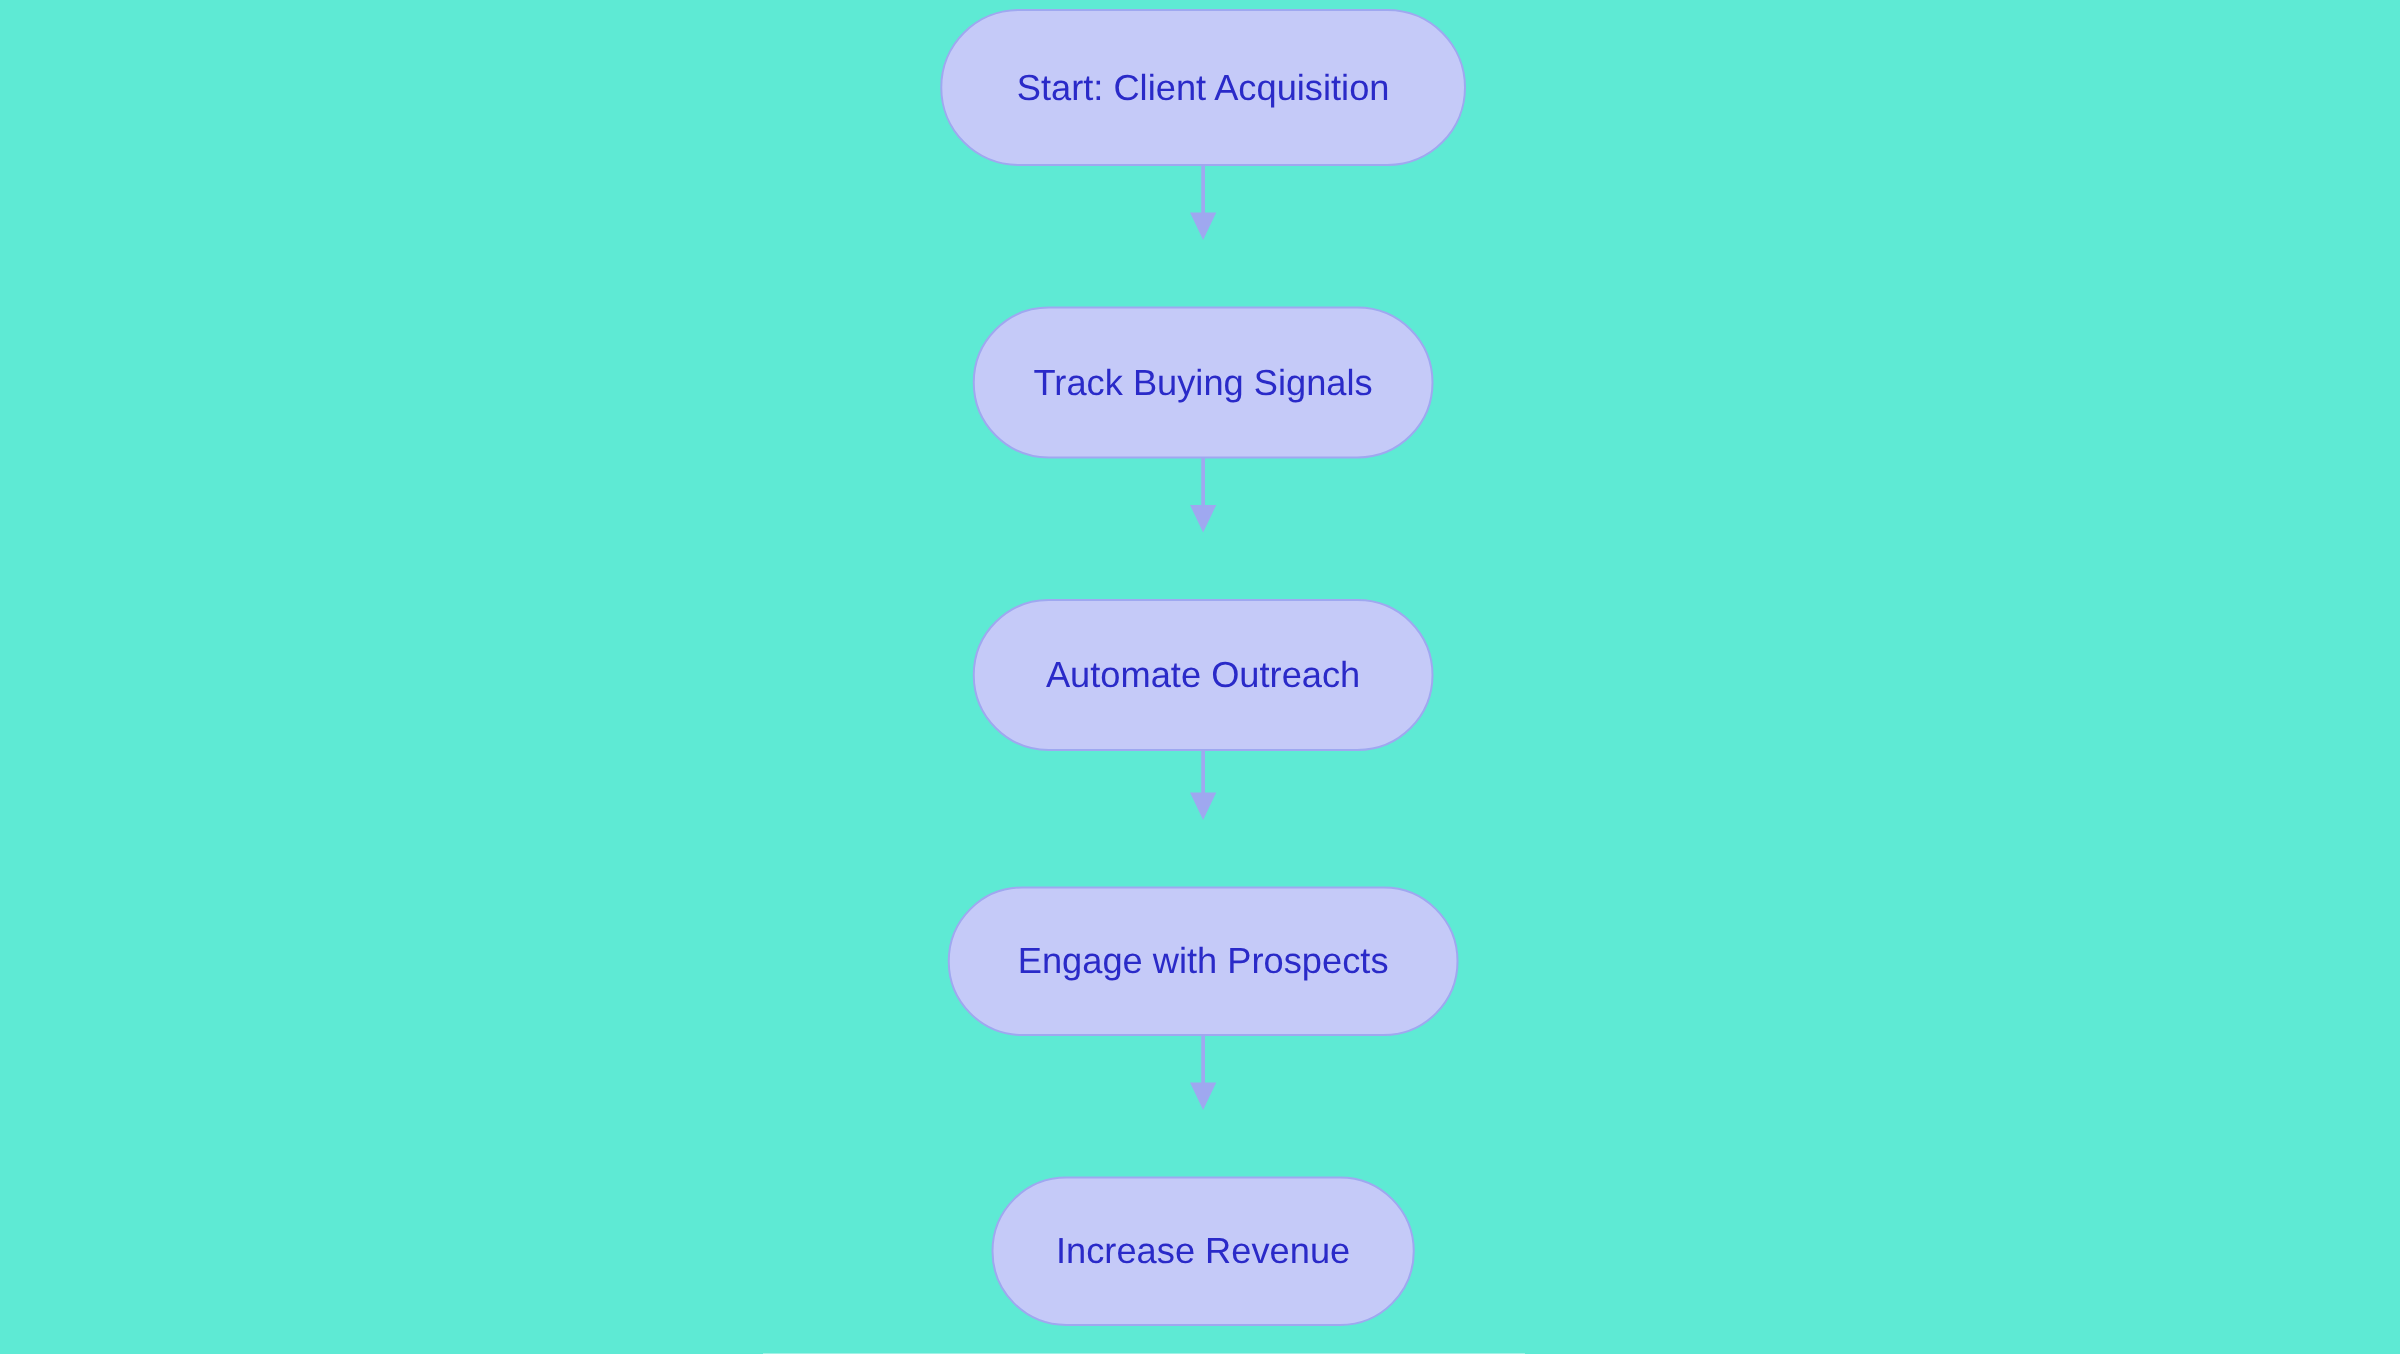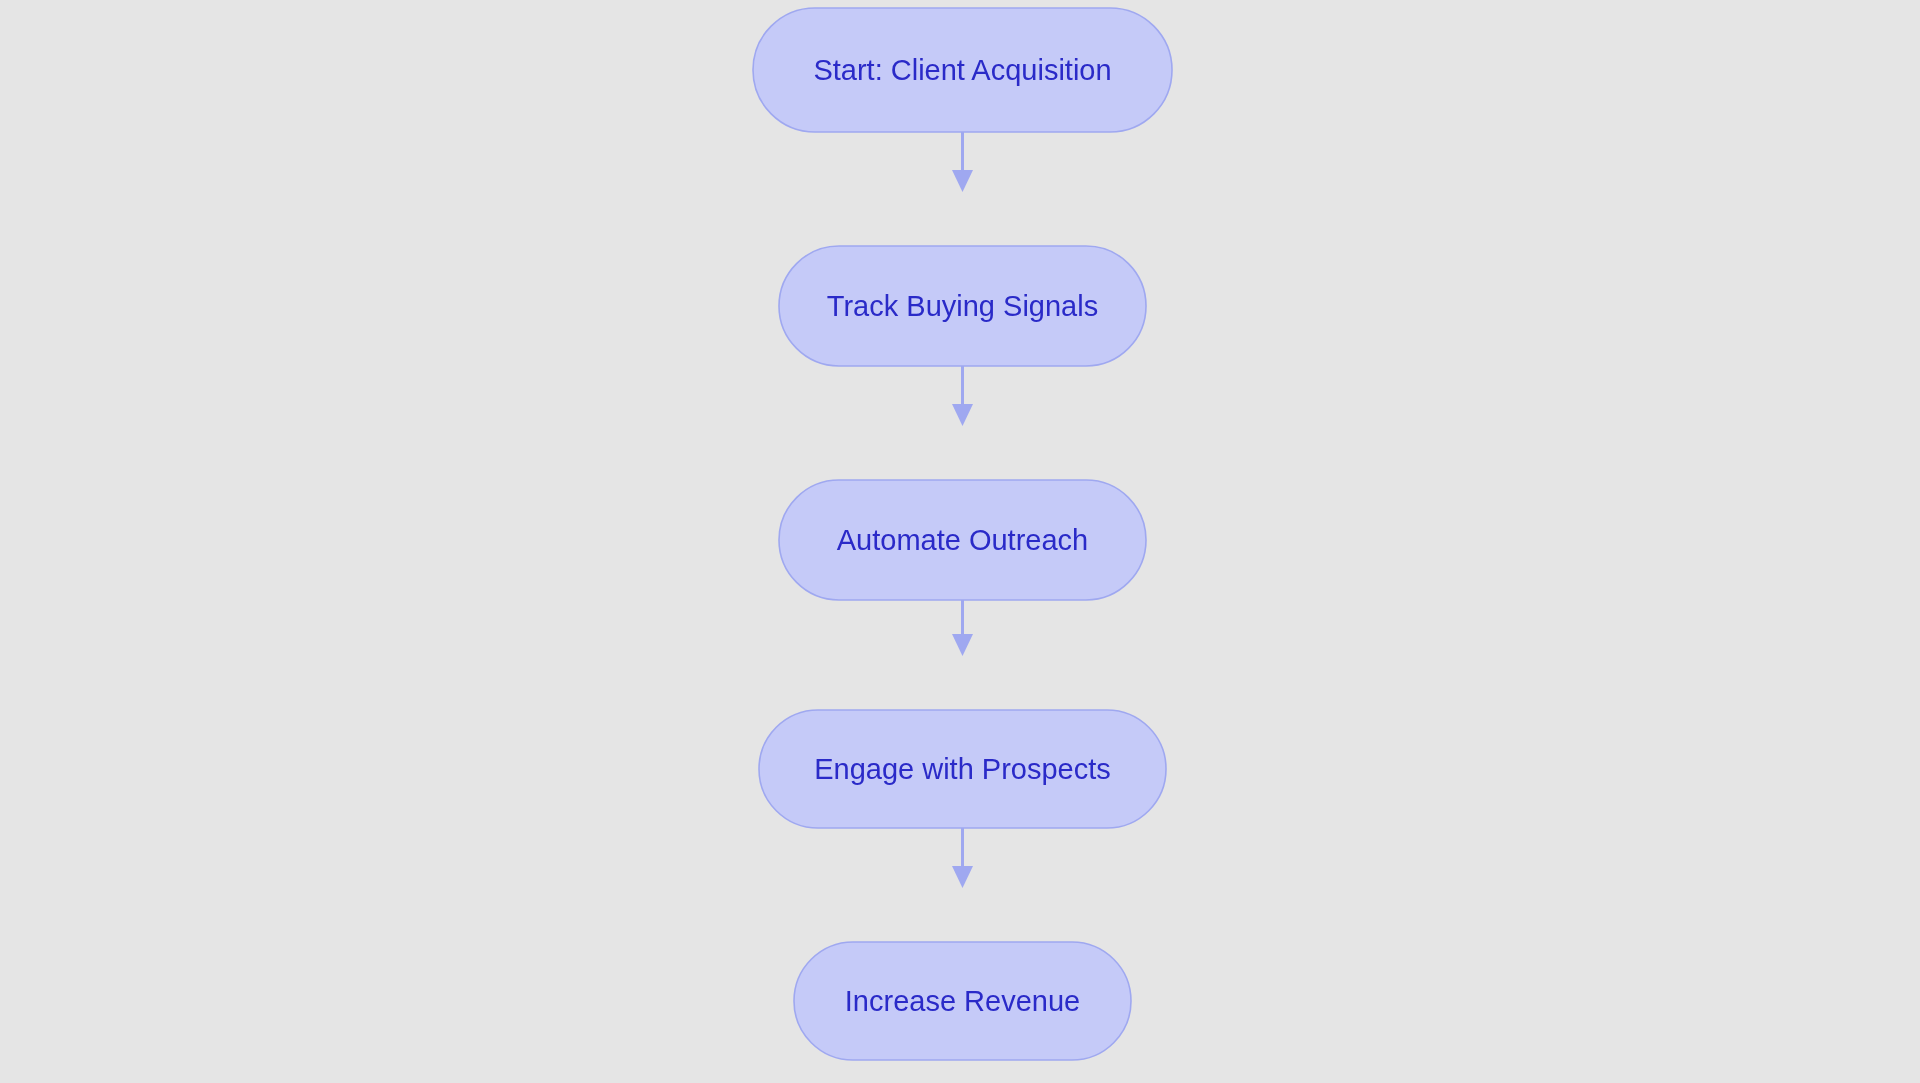--- a/index.html
+++ b/index.html
@@ -8,21 +8,21 @@
     padding: 0;
     background: #ffffff;
   }
   body {
     font-family: "Liberation Sans", sans-serif;
   }
   #canvas {
     position: relative;
     width: 1920px;
     height: 1083px;
-    background: #e5e5e5;
+    background: #5eead4;
     overflow: hidden;
   }
   .flow-svg {
     position: absolute;
     top: 0;
     left: 0;
     width: 1920px;
     height: 1083px;
   }
   .node-shape {

